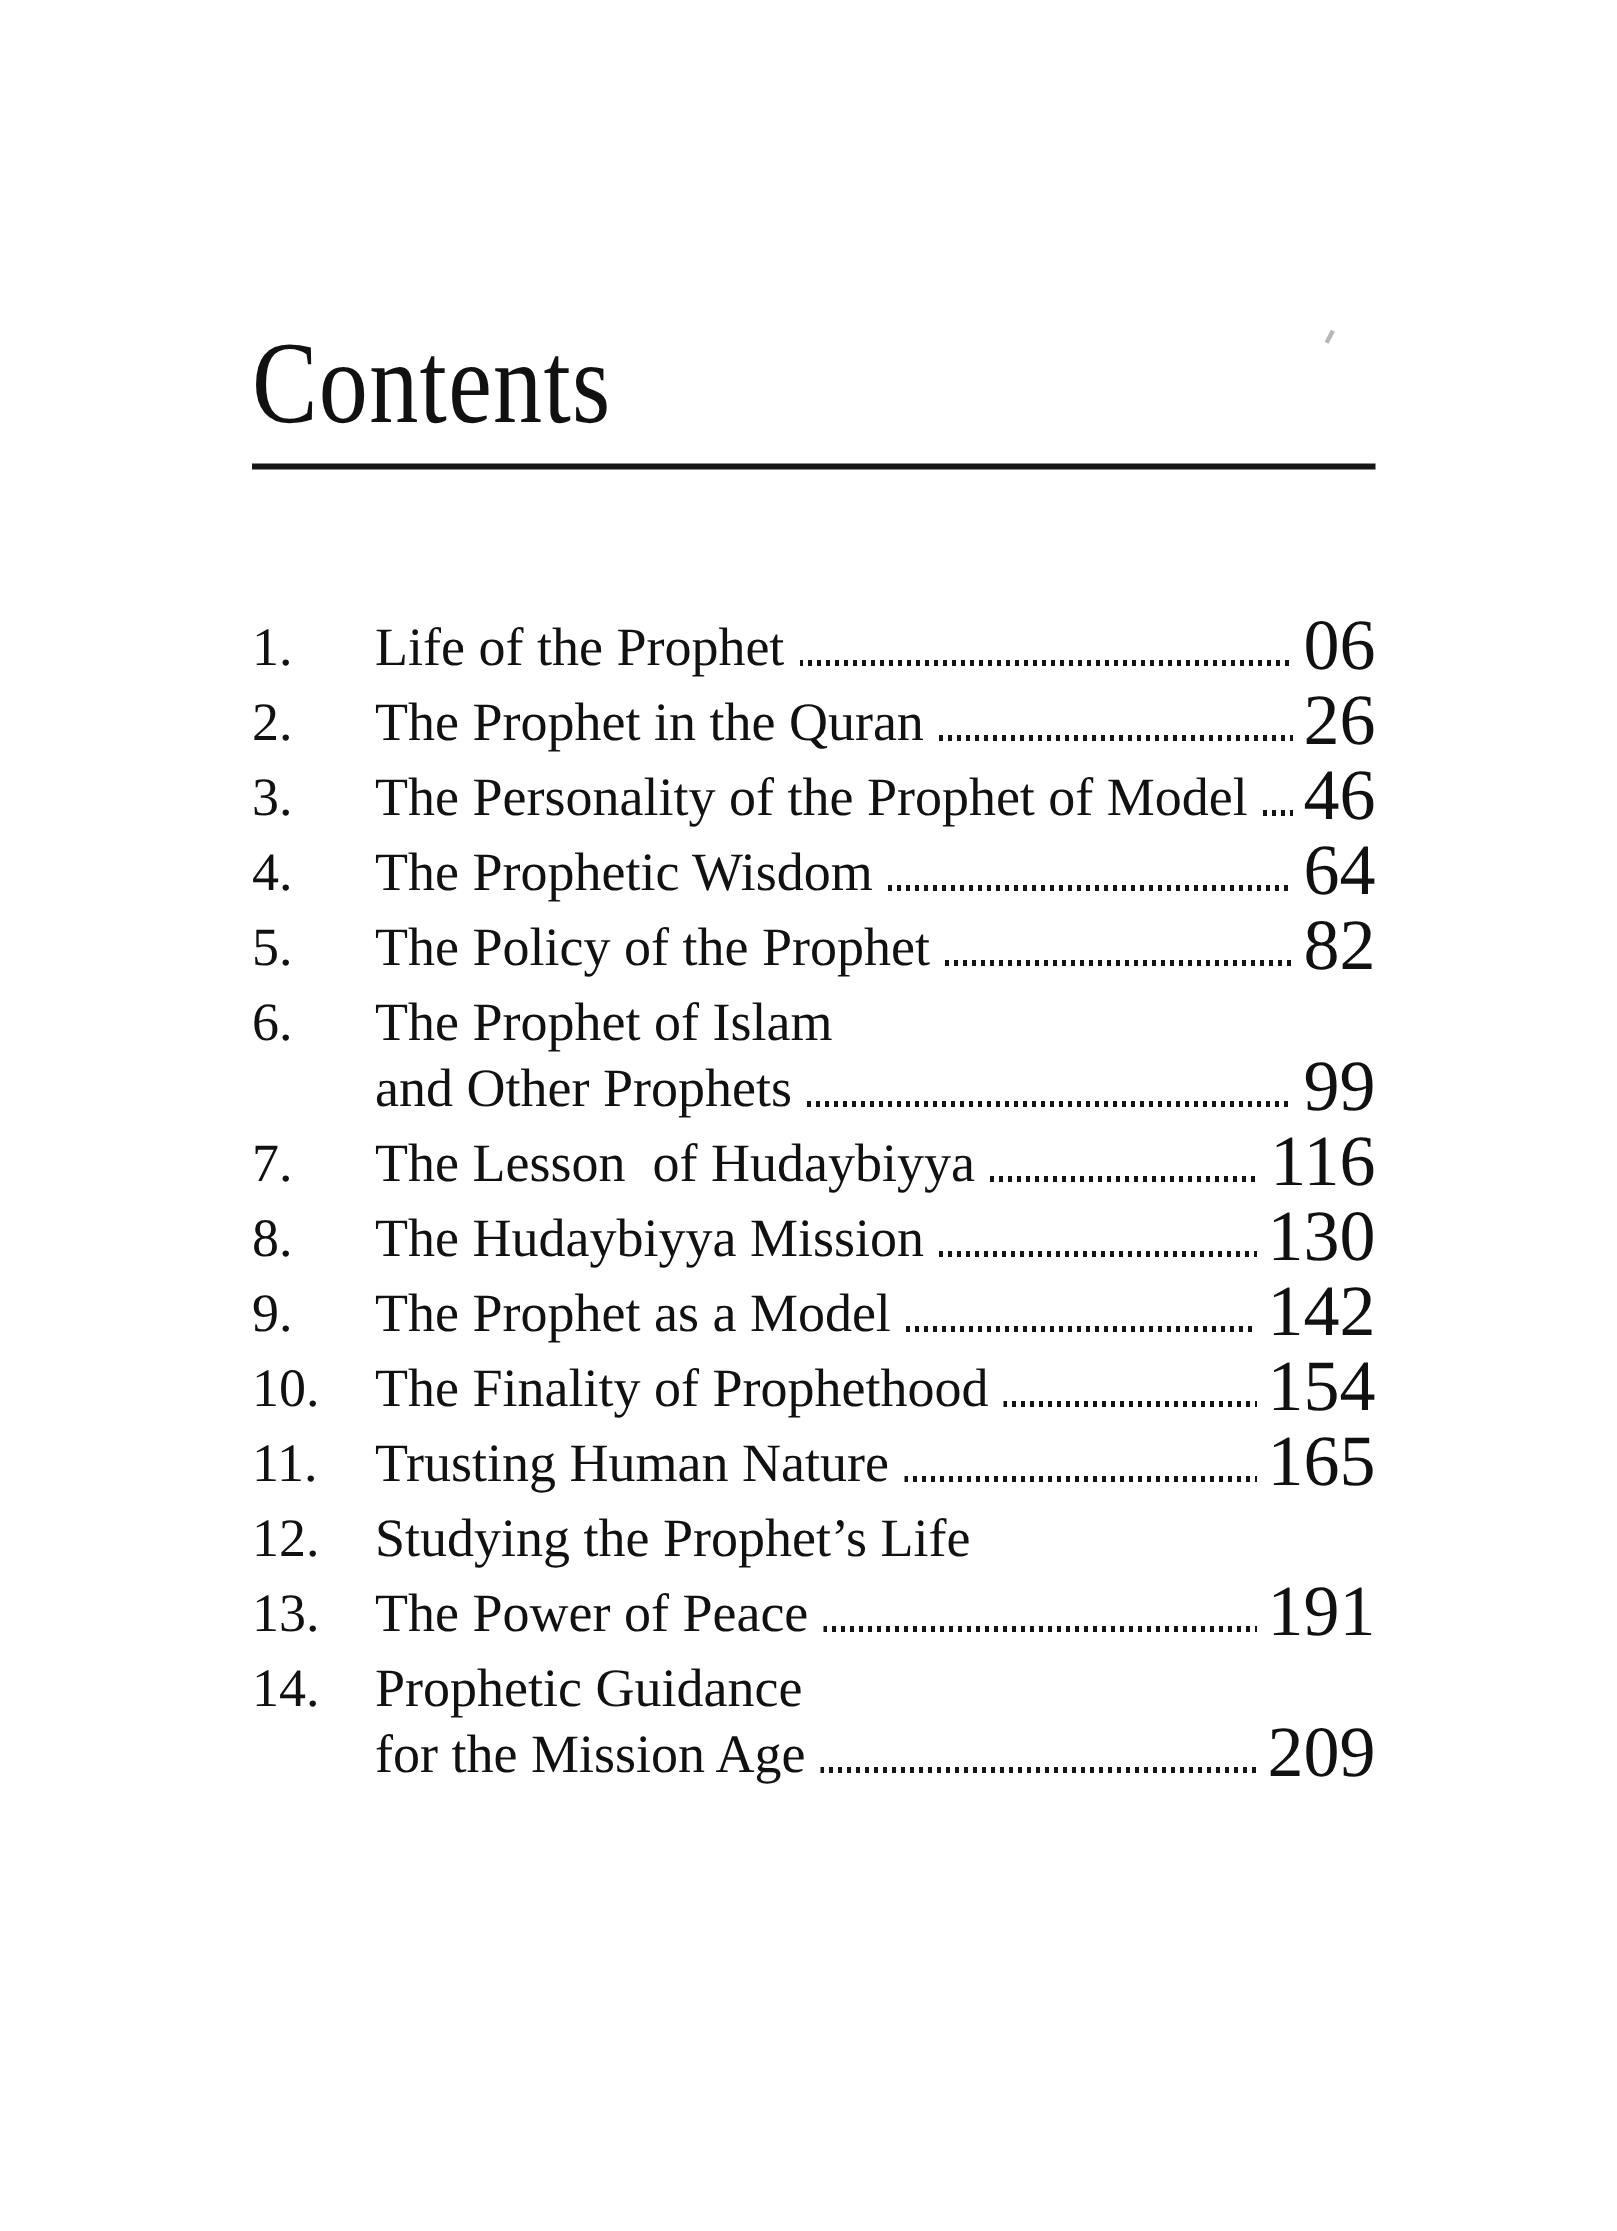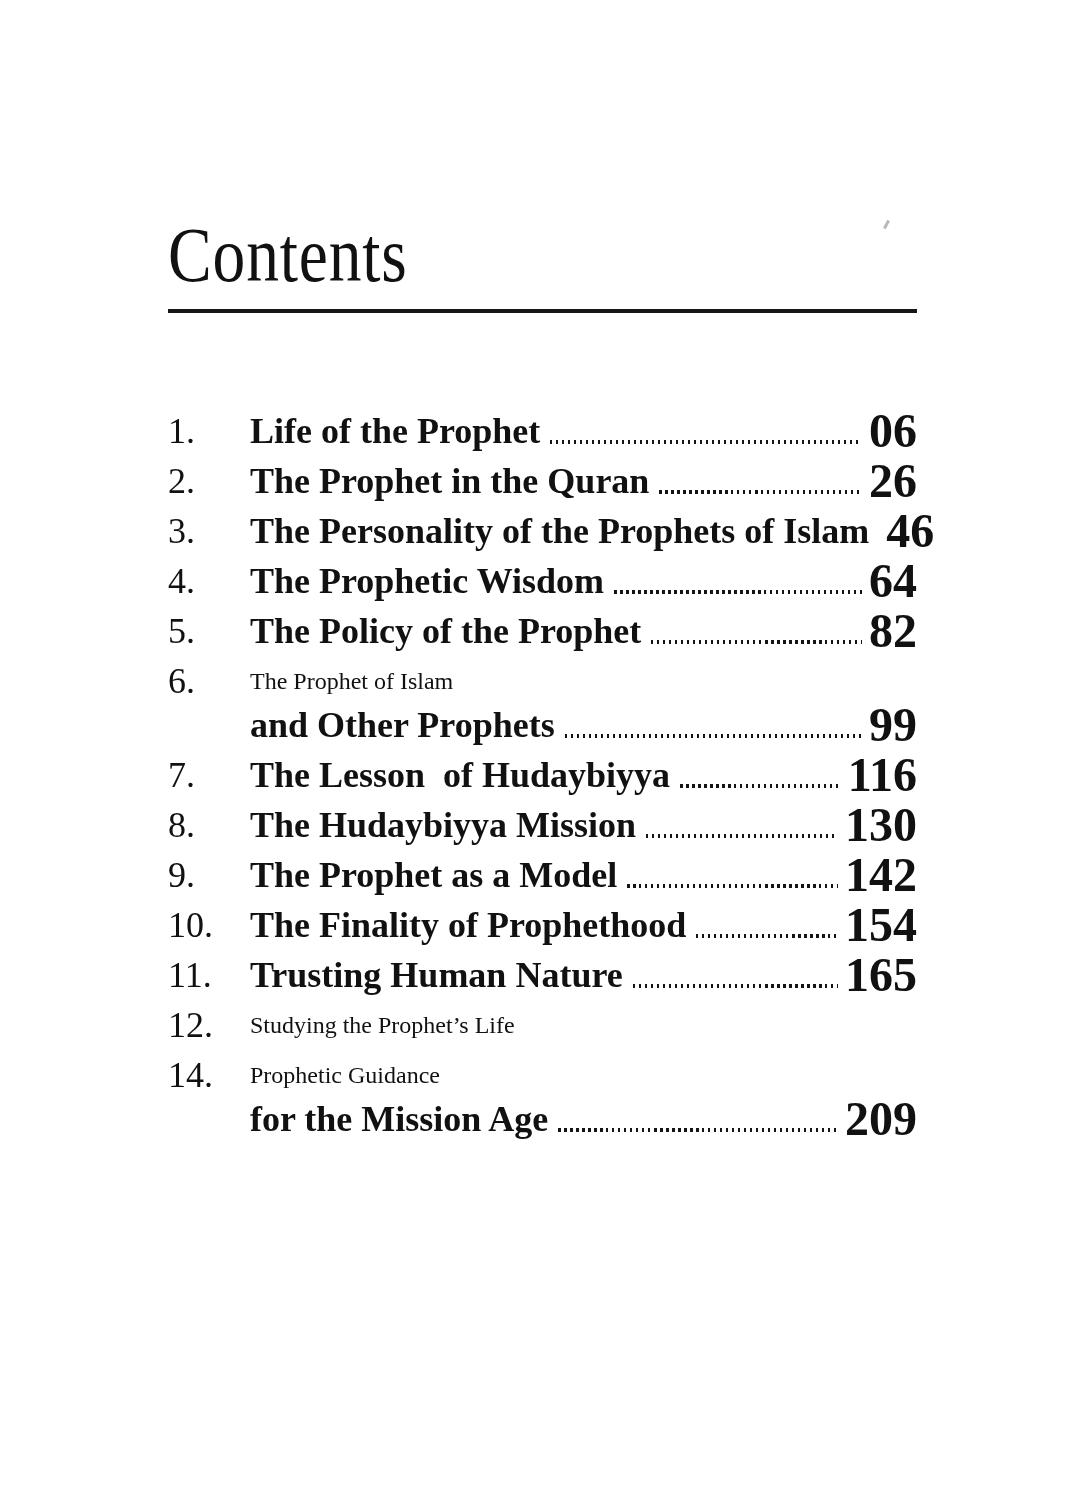--- a/index.html
+++ b/index.html
@@ -50,28 +50,27 @@
   }
   .num{
     flex:none;
     width:82px;
     font-size:36px;
     line-height:44px;
   }
   .body{flex:1;min-width:0;}
   .line{
     display:block;
-    font-size:24px;
+    font-size:36px;
     line-height:44px;
     white-space:pre-wrap;
   }
   .lastline{
     display:flex;
     align-items:flex-start;
-    font-weight:bold;
   }
   .txt{
     flex:none;
     font-size:36px;
     line-height:44px;
     white-space:pre-wrap;
   }
   .leader{
     flex:1;
     align-self:flex-end;
@@ -109,21 +108,21 @@
             <span class="txt">The Prophet in the Quran</span>
             <span class="leader"></span>
             <span class="pagenum">26</span>
           </span>
         </span>
       </li>
       <li class="row">
         <span class="num">3.</span>
         <span class="body">
           <span class="lastline">
-            <span class="txt">The Personality of the Prophets of Islam</span>
+            <span class="txt">The Personality of the Prophet of Model</span>
             <span class="leader"></span>
             <span class="pagenum">46</span>
           </span>
         </span>
       </li>
       <li class="row">
         <span class="num">4.</span>
         <span class="body">
           <span class="lastline">
             <span class="txt">The Prophetic Wisdom</span>
@@ -200,20 +199,30 @@
             <span class="txt">Trusting Human Nature</span>
             <span class="leader"></span>
             <span class="pagenum">165</span>
           </span>
         </span>
       </li>
       <li class="row">
         <span class="num">12.</span>
         <span class="body">
           <span class="line">Studying the Prophet’s Life</span>
+        </span>
+      </li>
+      <li class="row">
+        <span class="num">13.</span>
+        <span class="body">
+          <span class="lastline">
+            <span class="txt">The Power of Peace</span>
+            <span class="leader"></span>
+            <span class="pagenum">191</span>
+          </span>
         </span>
       </li>
       <li class="row">
         <span class="num">14.</span>
         <span class="body">
           <span class="line">Prophetic Guidance</span>
           <span class="lastline">
             <span class="txt">for the Mission Age</span>
             <span class="leader"></span>
             <span class="pagenum">209</span>

